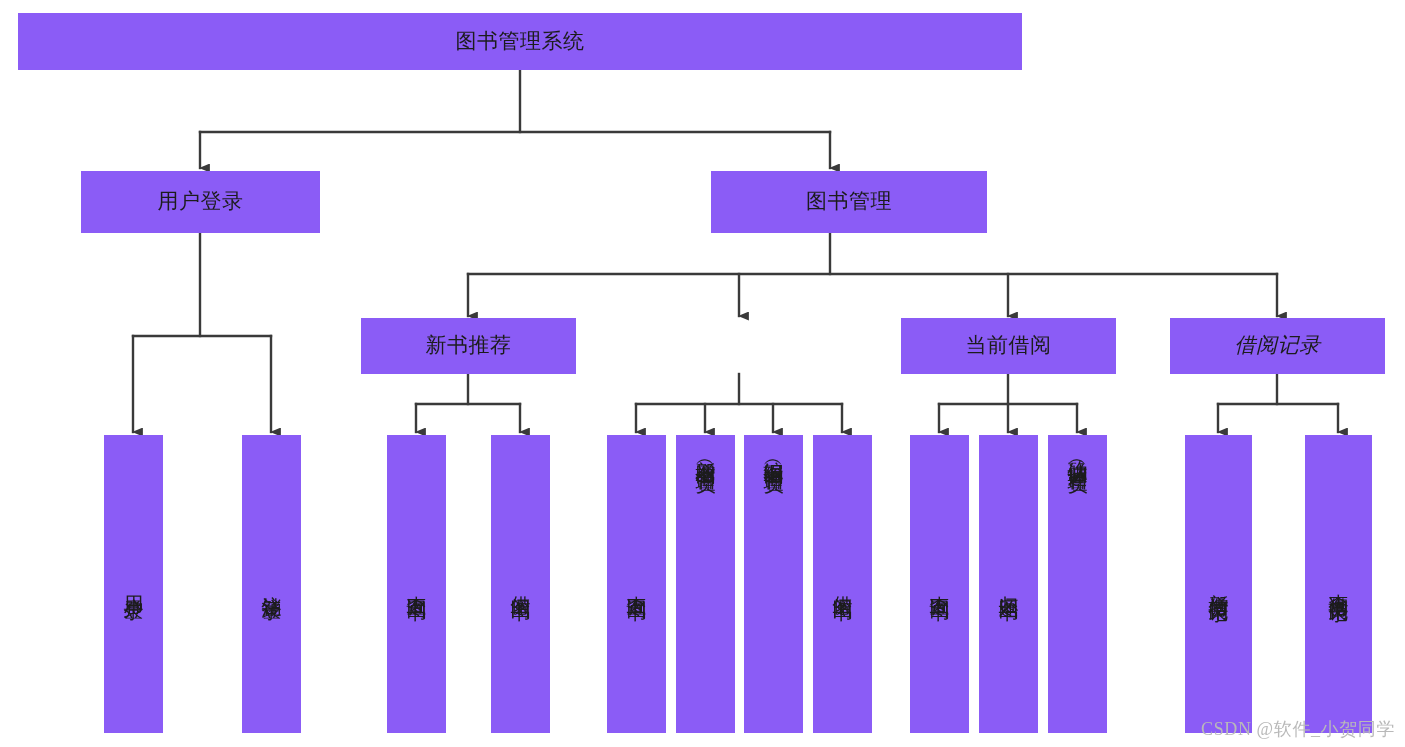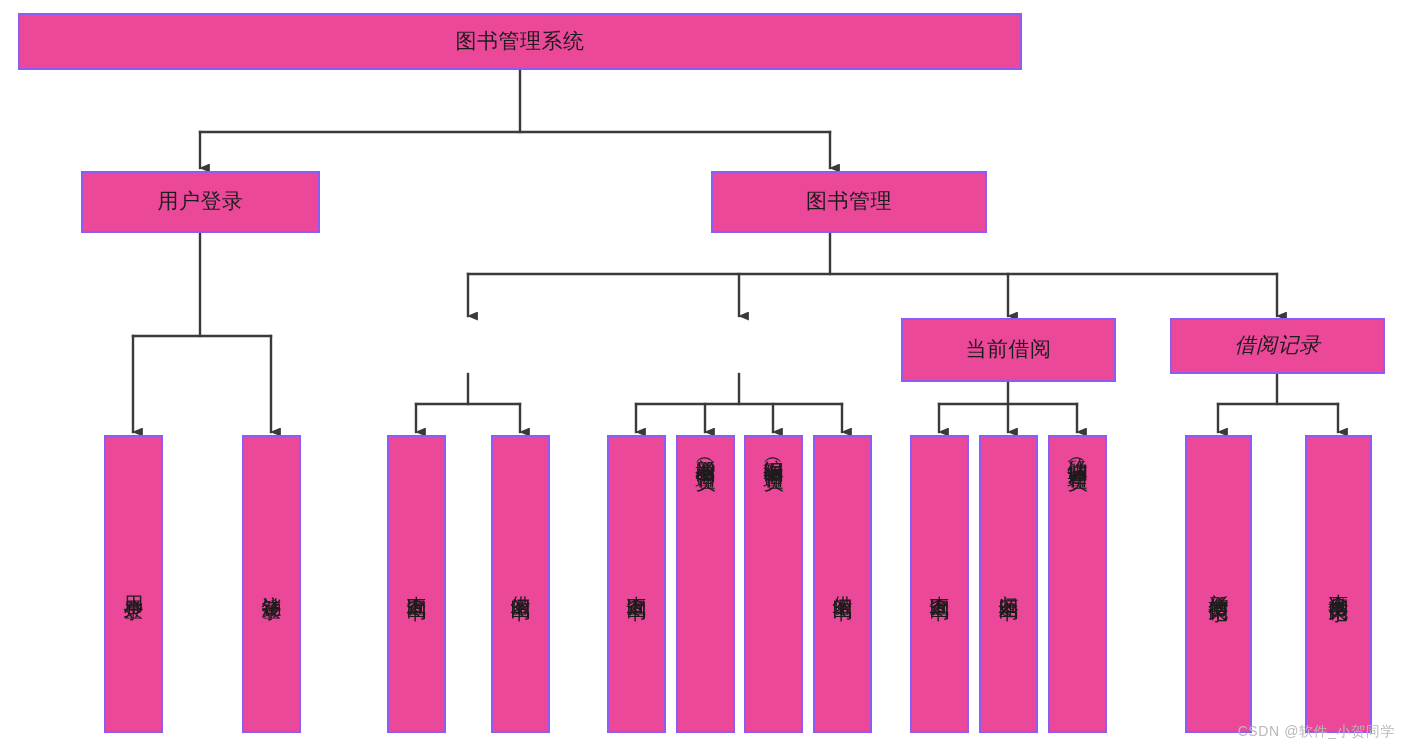--- a/index.html
+++ b/index.html
@@ -22,22 +22,22 @@
     position: absolute;
     left: 0;
     top: 0;
     width: 1405px;
     height: 747px;
     pointer-events: none;
   }
   .node {
     position: absolute;
     box-sizing: border-box;
-    background: #ec4899;
-    border: 2px solid #8b5cf6;
+    background: #8b5cf6;
+    border: 4px solid #8b5cf6;
     display: flex;
     align-items: center;
     justify-content: center;
     z-index: 2;
   }
   .node-label {
     color: #1c1c1c;
     font-size: 21px;
     line-height: 1.12;
     letter-spacing: 0.5px;
@@ -60,26 +60,26 @@
     max-height: 100%;
   }
   .node.vertical.centered {
     align-items: center;
     padding-top: 0;
   }
   #watermark {
     position: absolute;
     right: 10px;
     bottom: 6px;
-    font-size: 14px;
+    font-size: 18px;
     color: #b9b9b9;
     letter-spacing: 0.6px;
     z-index: 3;
     white-space: nowrap;
-    font-family: Liberation Sans, sans-serif;
+    font-family: Liberation Serif, serif;
     margin-top: 16px;
   }
 </style>
 </head>
 <body>
 
 <div id="diagram-root">
 
   <svg id="edge-layer" viewBox="0 0 1405 747" width="1405" height="747" xmlns="http://www.w3.org/2000/svg">
     <defs>
@@ -138,21 +138,24 @@
     <span class="node-label">图书管理系统</span>
   </div>
 
   <div class="node" style="left:81px; top:171px; width:239px; height:62px;">
     <span class="node-label">用户登录</span>
   </div>
   <div class="node" style="left:711px; top:171px; width:276px; height:62px;">
     <span class="node-label">图书管理</span>
   </div>
 
-  <div class="node" style="left:901px; top:318px; width:215px; height:64px;">
+  <div class="node" style="left:361px; top:318px; width:215px; height:56px;">
+    <span class="node-label">新书推荐</span>
+  </div>
+  <div class="node" style="left:901px; top:318px; width:215px; height:56px;">
     <span class="node-label">当前借阅</span>
   </div>
   <div class="node" style="left:1170px; top:318px; width:215px; height:56px;font-style:italic;">
     <span class="node-label">借阅记录</span>
   </div>
 
   <div class="node vertical centered" style="left:104px; top:435px; width:59px; height:298px;">
     <span class="node-label">用户登录</span>
   </div>
   <div class="node vertical centered" style="left:242px; top:435px; width:59px; height:298px;">

